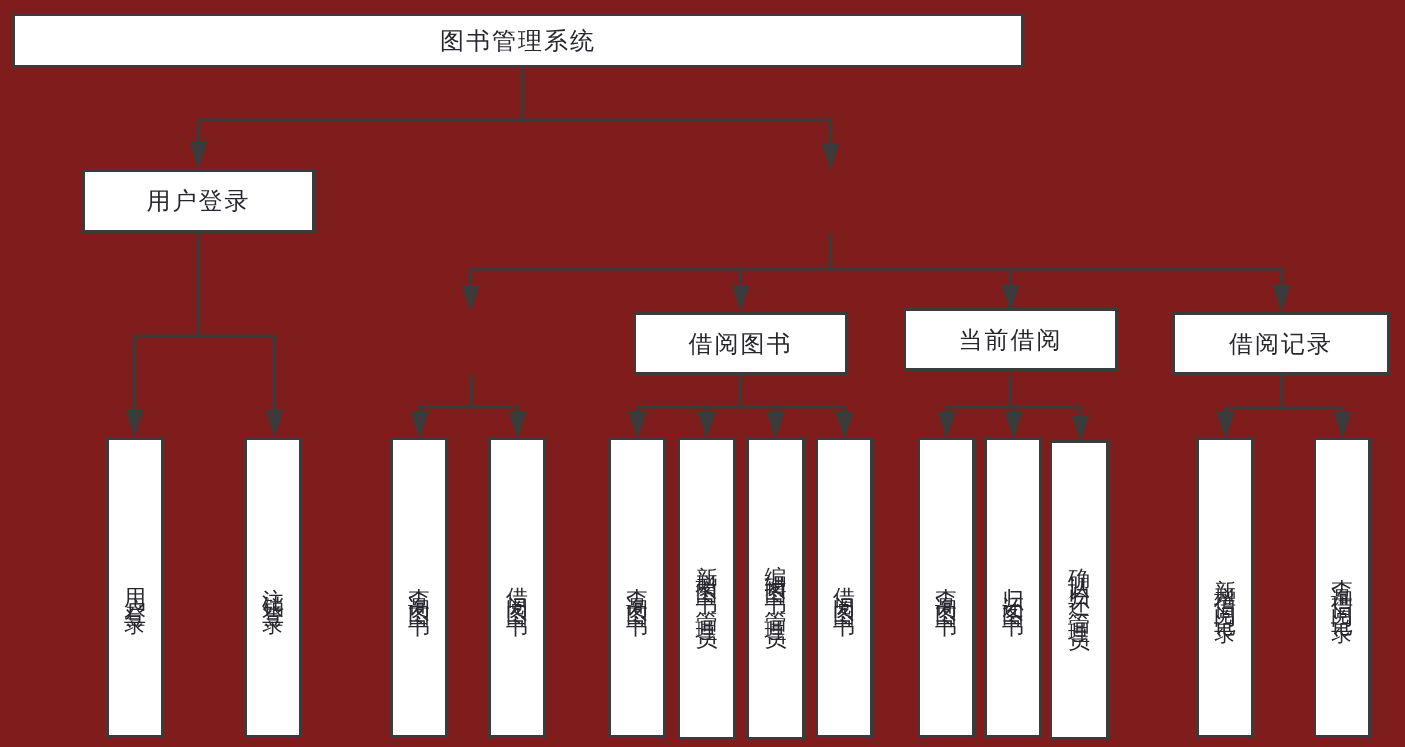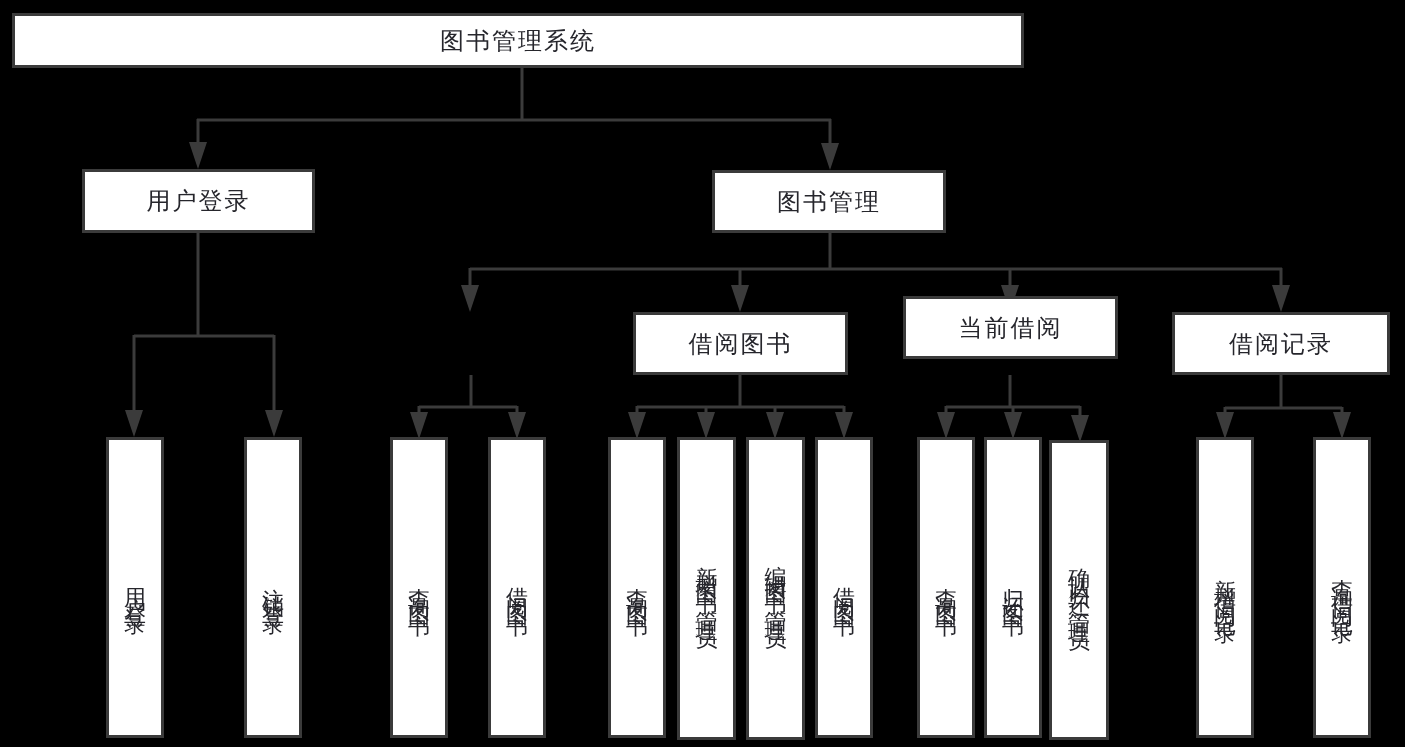--- a/index.html
+++ b/index.html
@@ -5,21 +5,21 @@
   html, body {
     margin: 0;
     padding: 0;
     background: #ffffff;
     font-family: "DejaVu Sans", sans-serif;
   }
   .canvas {
     position: relative;
     width: 1405px;
     height: 747px;
-    background: #000000;
+    background: #7f1d1d;
     overflow: hidden;
   }
   .wires {
     position: absolute;
     left: 0;
     top: 0;
     width: 1405px;
     height: 747px;
   }
   .box {
@@ -114,28 +114,25 @@
       <polygon points="1333,412 1351,412 1342,439" fill="#3b3b3b"></polygon>
     </svg>
 
   <div class="box hbox" style="left:12px;top:13px;width:1012px;height:55px">
     <span class="lbl">图书管理系统</span>
   </div>
 
   <div class="box hbox" style="left:82px;top:169px;width:233px;height:64px">
     <span class="lbl">用户登录</span>
   </div>
-  <div class="box hbox" style="left:712px;top:170px;width:234px;height:63px">
-    <span class="lbl">图书管理</span>
-  </div>
 
   <div class="box hbox" style="left:633px;top:312px;width:215px;height:63px">
     <span class="lbl">借阅图书</span>
   </div>
-  <div class="box hbox" style="left:903px;top:296px;width:215px;height:63px">
+  <div class="box hbox" style="left:903px;top:308px;width:215px;height:63px">
     <span class="lbl">当前借阅</span>
   </div>
   <div class="box hbox" style="left:1172px;top:312px;width:218px;height:63px">
     <span class="lbl">借阅记录</span>
   </div>
 
   <div class="box vbox" style="left:106px;top:437px;width:58px;height:301px">
     <span class="lbl">用户登录</span>
   </div>
   <div class="box vbox" style="left:244px;top:437px;width:58px;height:301px">

